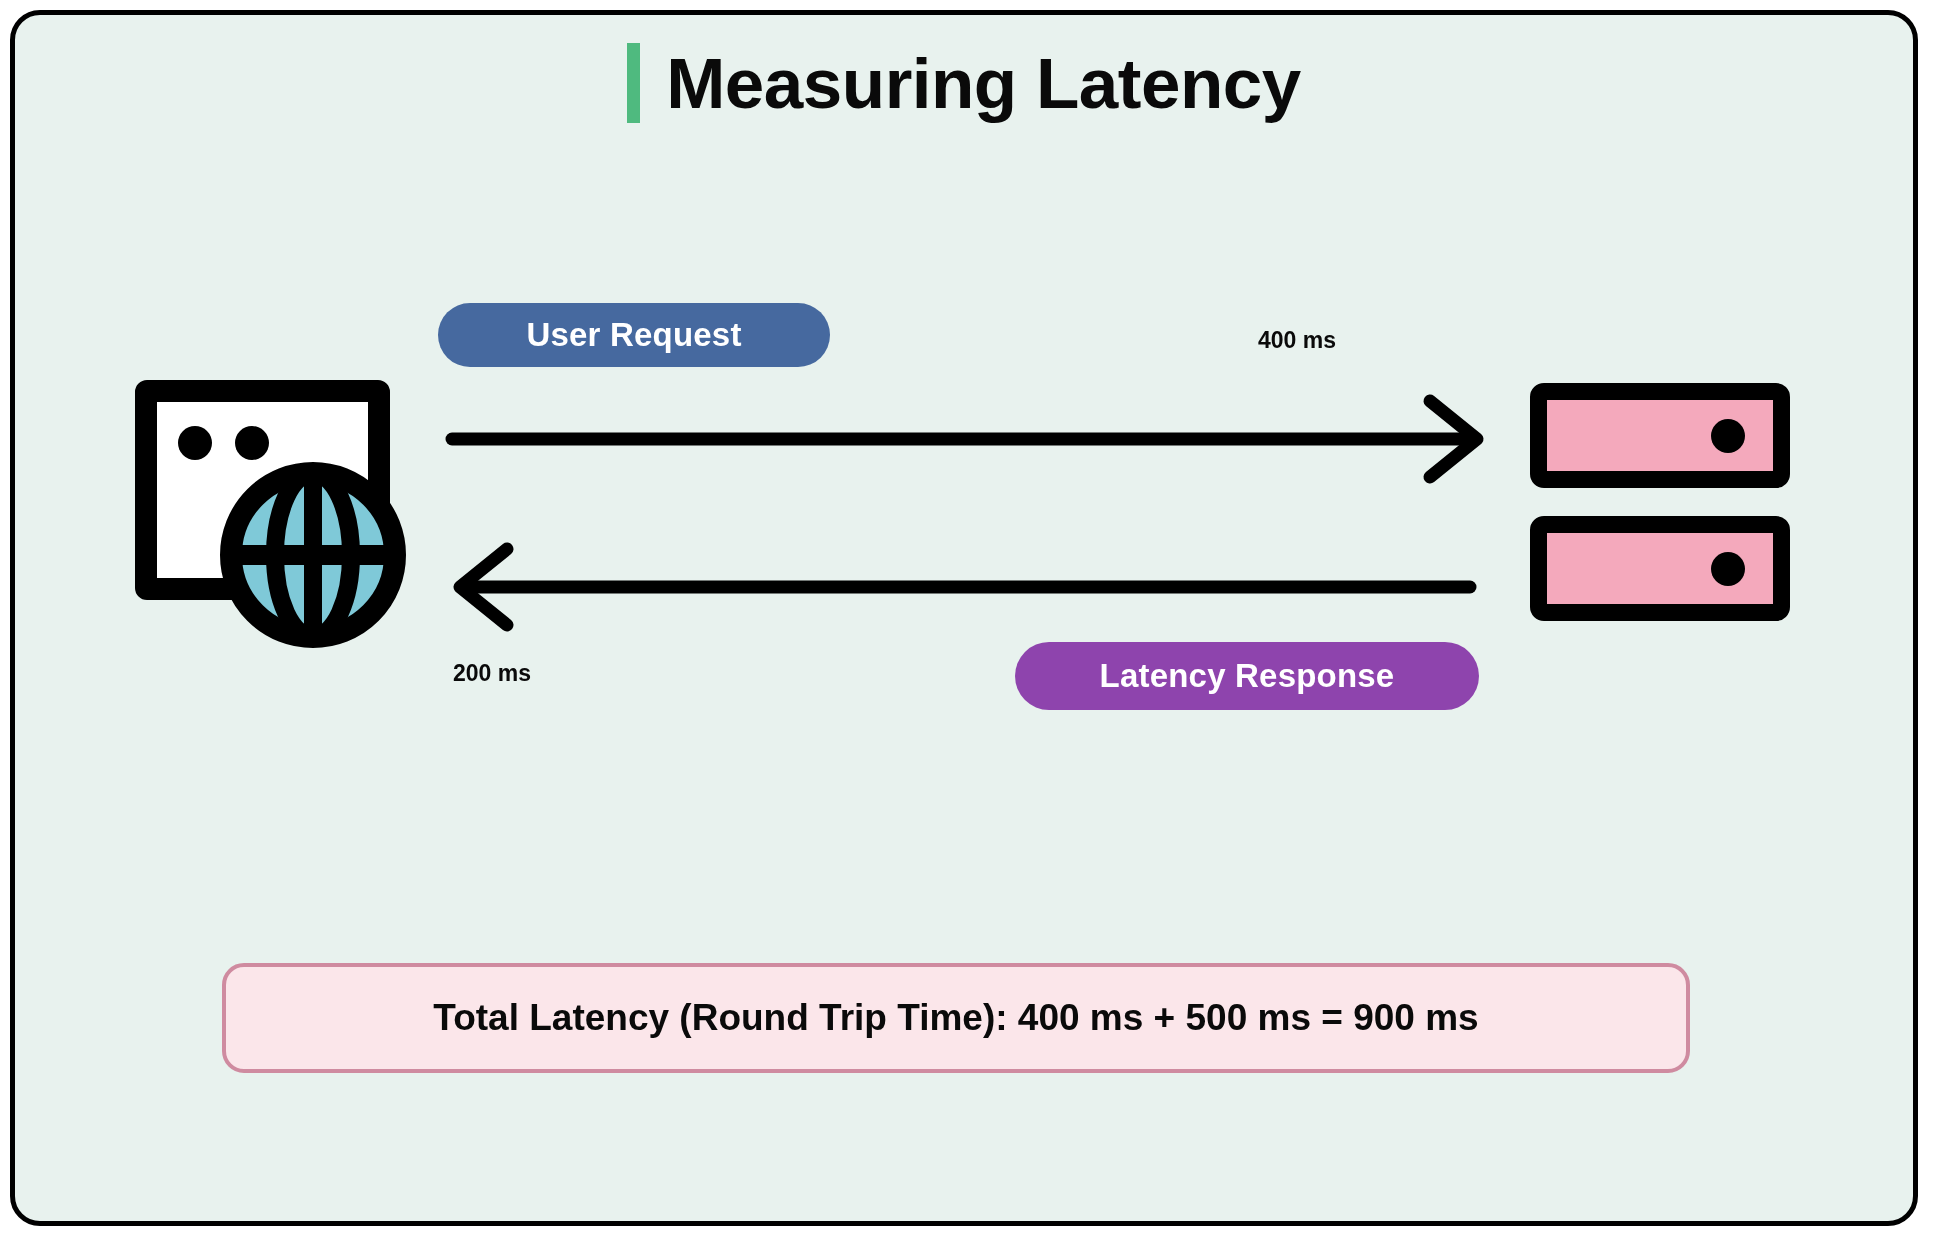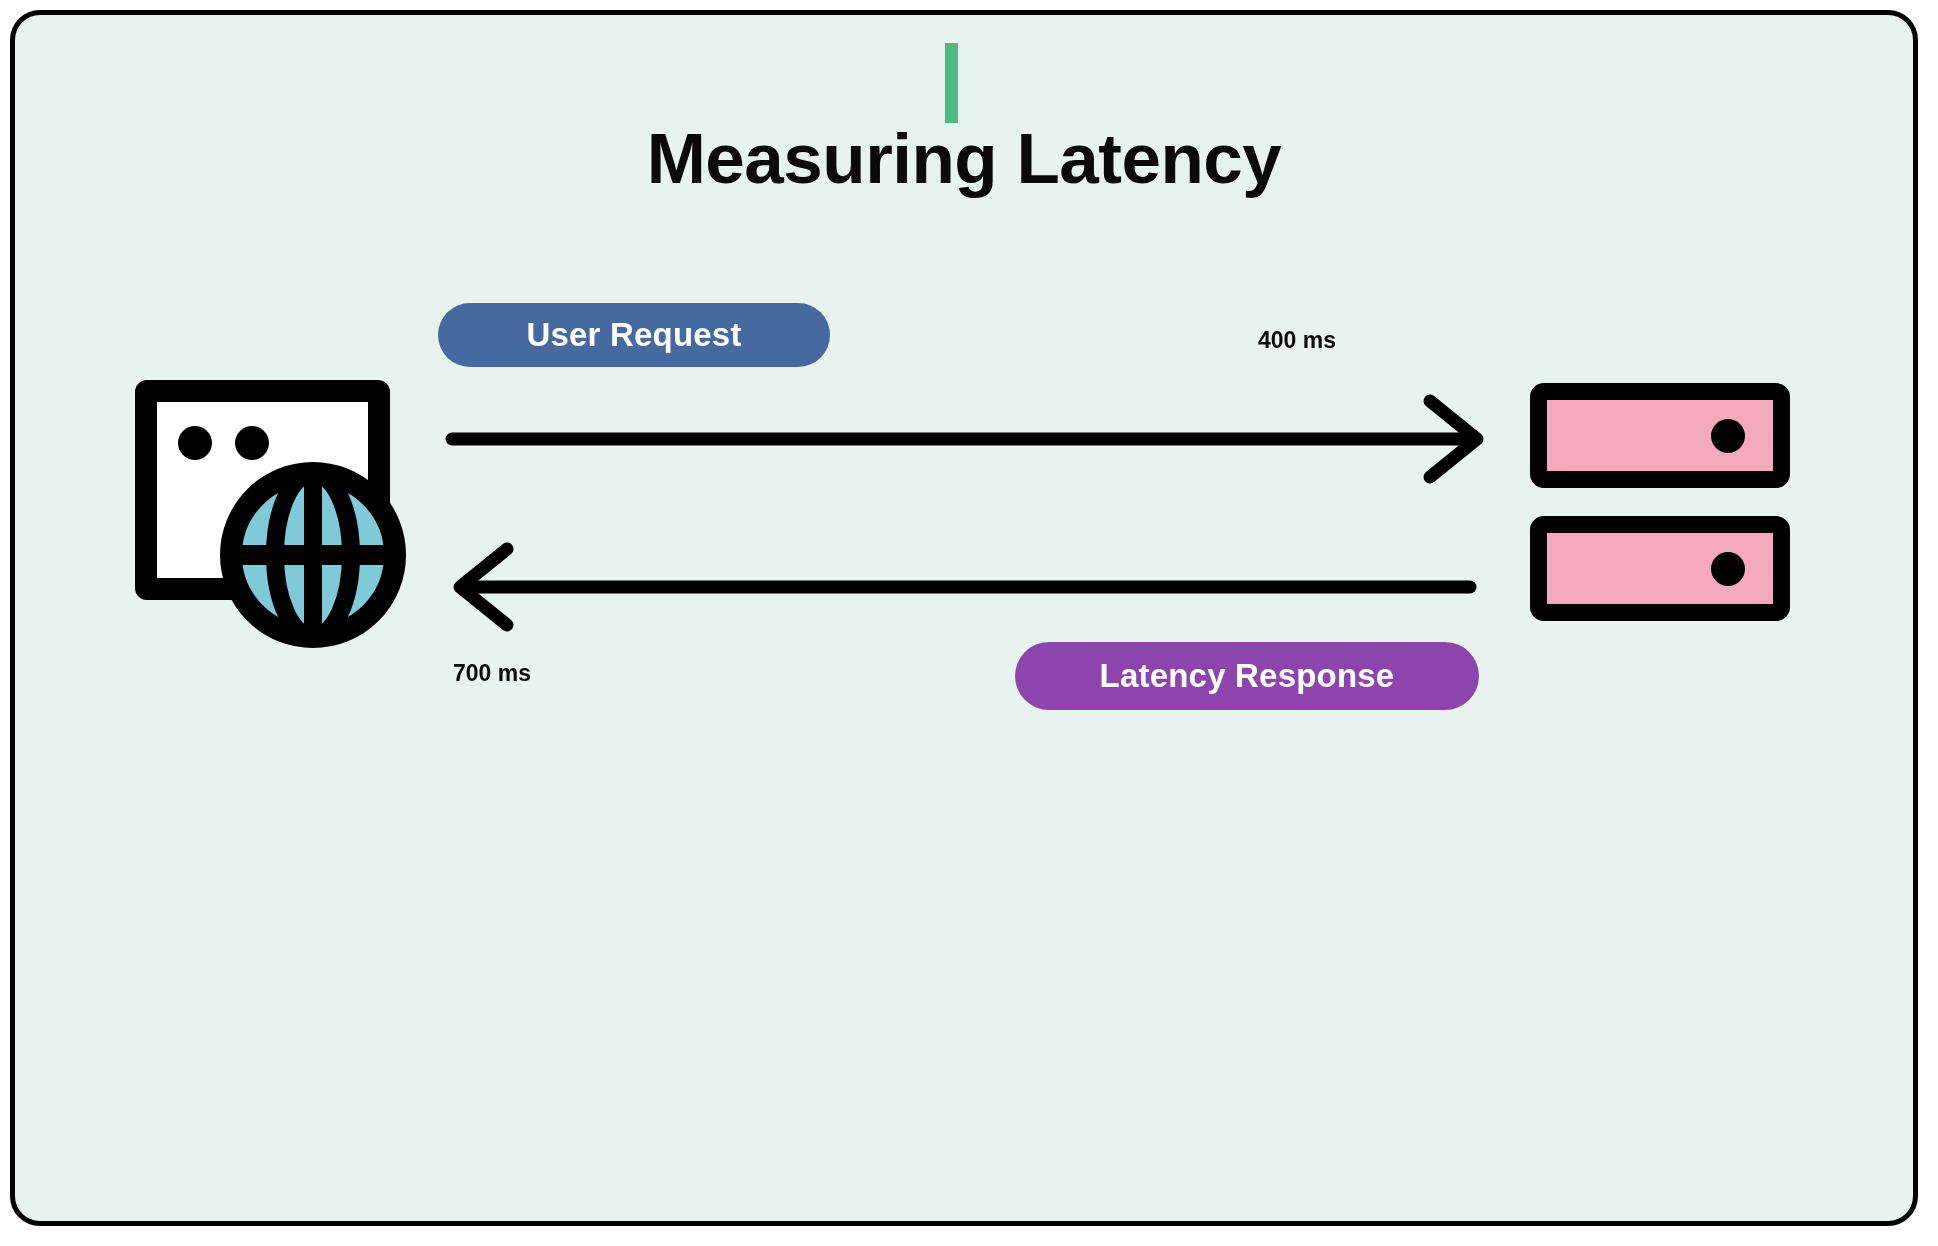--- a/index.html
+++ b/index.html
@@ -28,21 +28,20 @@
 
   
   .title-row {
     position: absolute;
     left: 0;
     top: 28px;
     width: 100%;
     display: flex;
     align-items: center;
     justify-content: center;
-    flex-direction: column;
   }
   .title-accent {
     width: 13px;
     height: 80px;
     background: #4FBA7F;
     margin-right: 26px;
     flex: 0 0 auto;
   }
   .title-text {
     font-size: 71px;
@@ -248,17 +247,20 @@
     </svg>
 
     <div class="pill pill-request">
       <span>User Request</span>
     </div>
     <div class="pill pill-response">
       <span>Latency Response</span>
     </div>
 
     <div class="ms-label ms-top">400 ms</div>
-    <div class="ms-label ms-bottom">700 ms</div>
-
+    <div class="ms-label ms-bottom">200 ms</div>
+
+    <div class="total-box">
+      <span class="total-text">Total Latency (Round Trip Time): 400 ms + 500 ms = 900 ms</span>
+    </div>
 
   </div>
 </div>
 
 </body></html>

